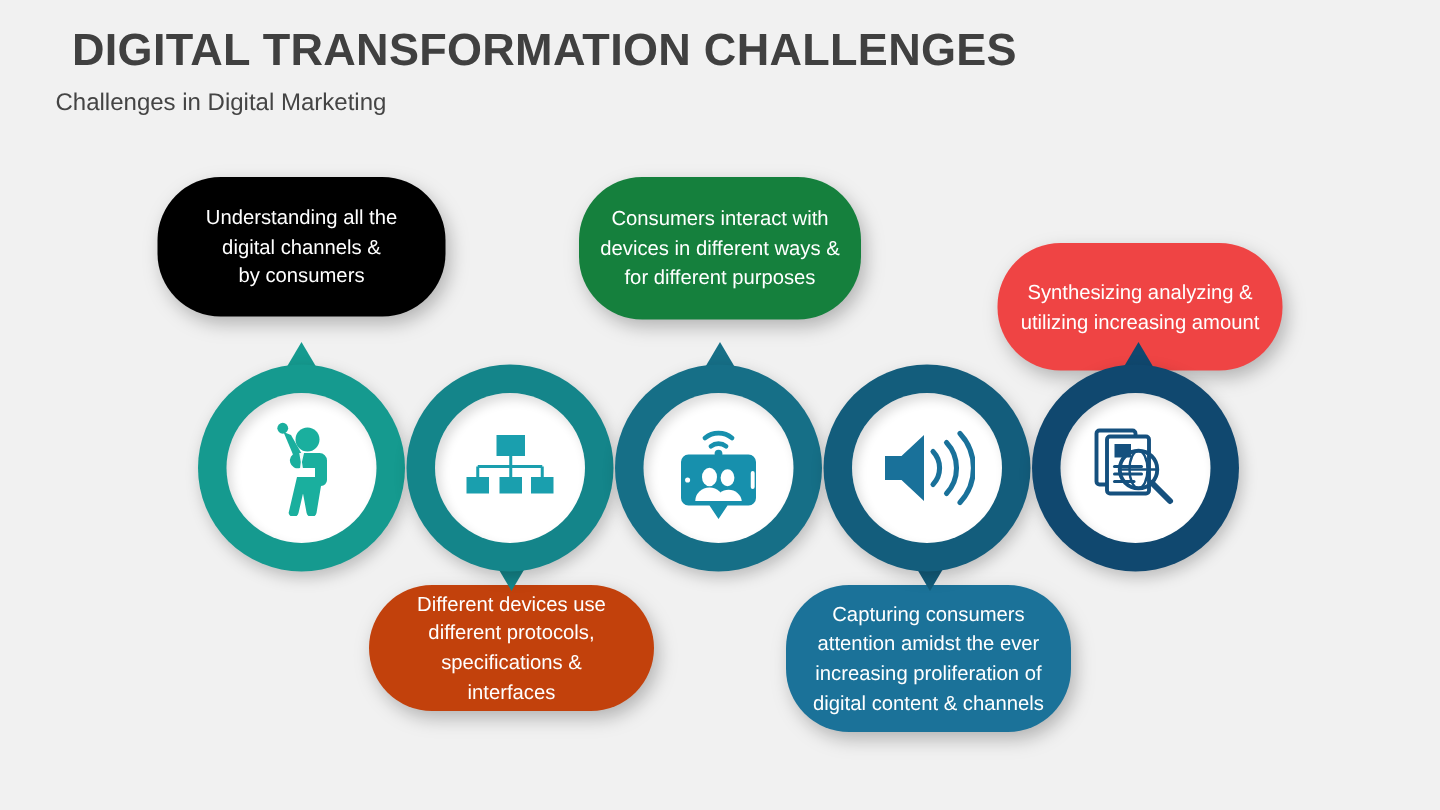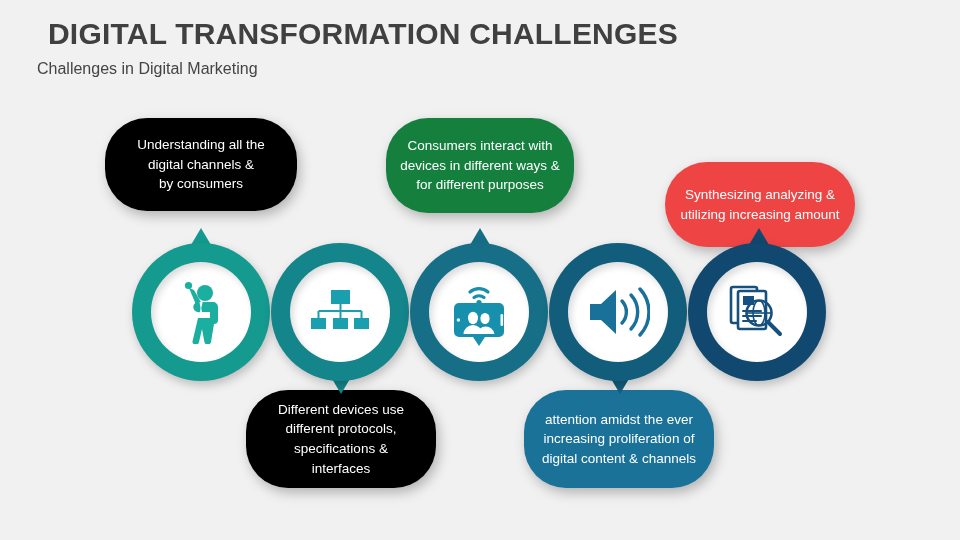--- a/index.html
+++ b/index.html
@@ -95,31 +95,32 @@
     </div>
   </div>
 
   <div class="bubble" style="left: 665px; top: 118px; width: 190px; height: 85px; background: #ef4444; margin-top: 44px;">
     <div>
       <span>Synthesizing analyzing &amp;</span>
       <span>utilizing increasing amount</span>
     </div>
   </div>
 
-  <div class="bubble" style="left: 246px; top: 390px; width: 190px; height: 98px; background: #000000;">
+  <div class="bubble" style="left: 246px; top: 390px; width: 190px; height: 84px; background: #c2410c;">
     <div>
       <span>Different devices use</span>
       <span>different protocols,</span>
       <span>specifications &amp;</span>
       <span>interfaces</span>
     </div>
   </div>
 
   <div class="bubble" style="left: 524px; top: 390px; width: 190px; height: 98px; background: rgb(27, 114, 153);">
     <div>
+      <span>Capturing consumers</span>
       <span>attention amidst the ever</span>
       <span>increasing proliferation of</span>
       <span>digital content &amp; channels</span>
     </div>
   </div>
 
   <div class="tail up" style="left: 188px; top: 228px; color: rgb(21, 154, 143);"></div>
   <div class="tail down" style="left: 328px; top: 372px; color: rgb(20, 133, 138);"></div>
   <div class="tail up" style="left: 467px; top: 228px; color: rgb(22, 111, 135);"></div>
   <div class="tail down" style="left: 607px; top: 372px; color: rgb(19, 93, 124);"></div>

